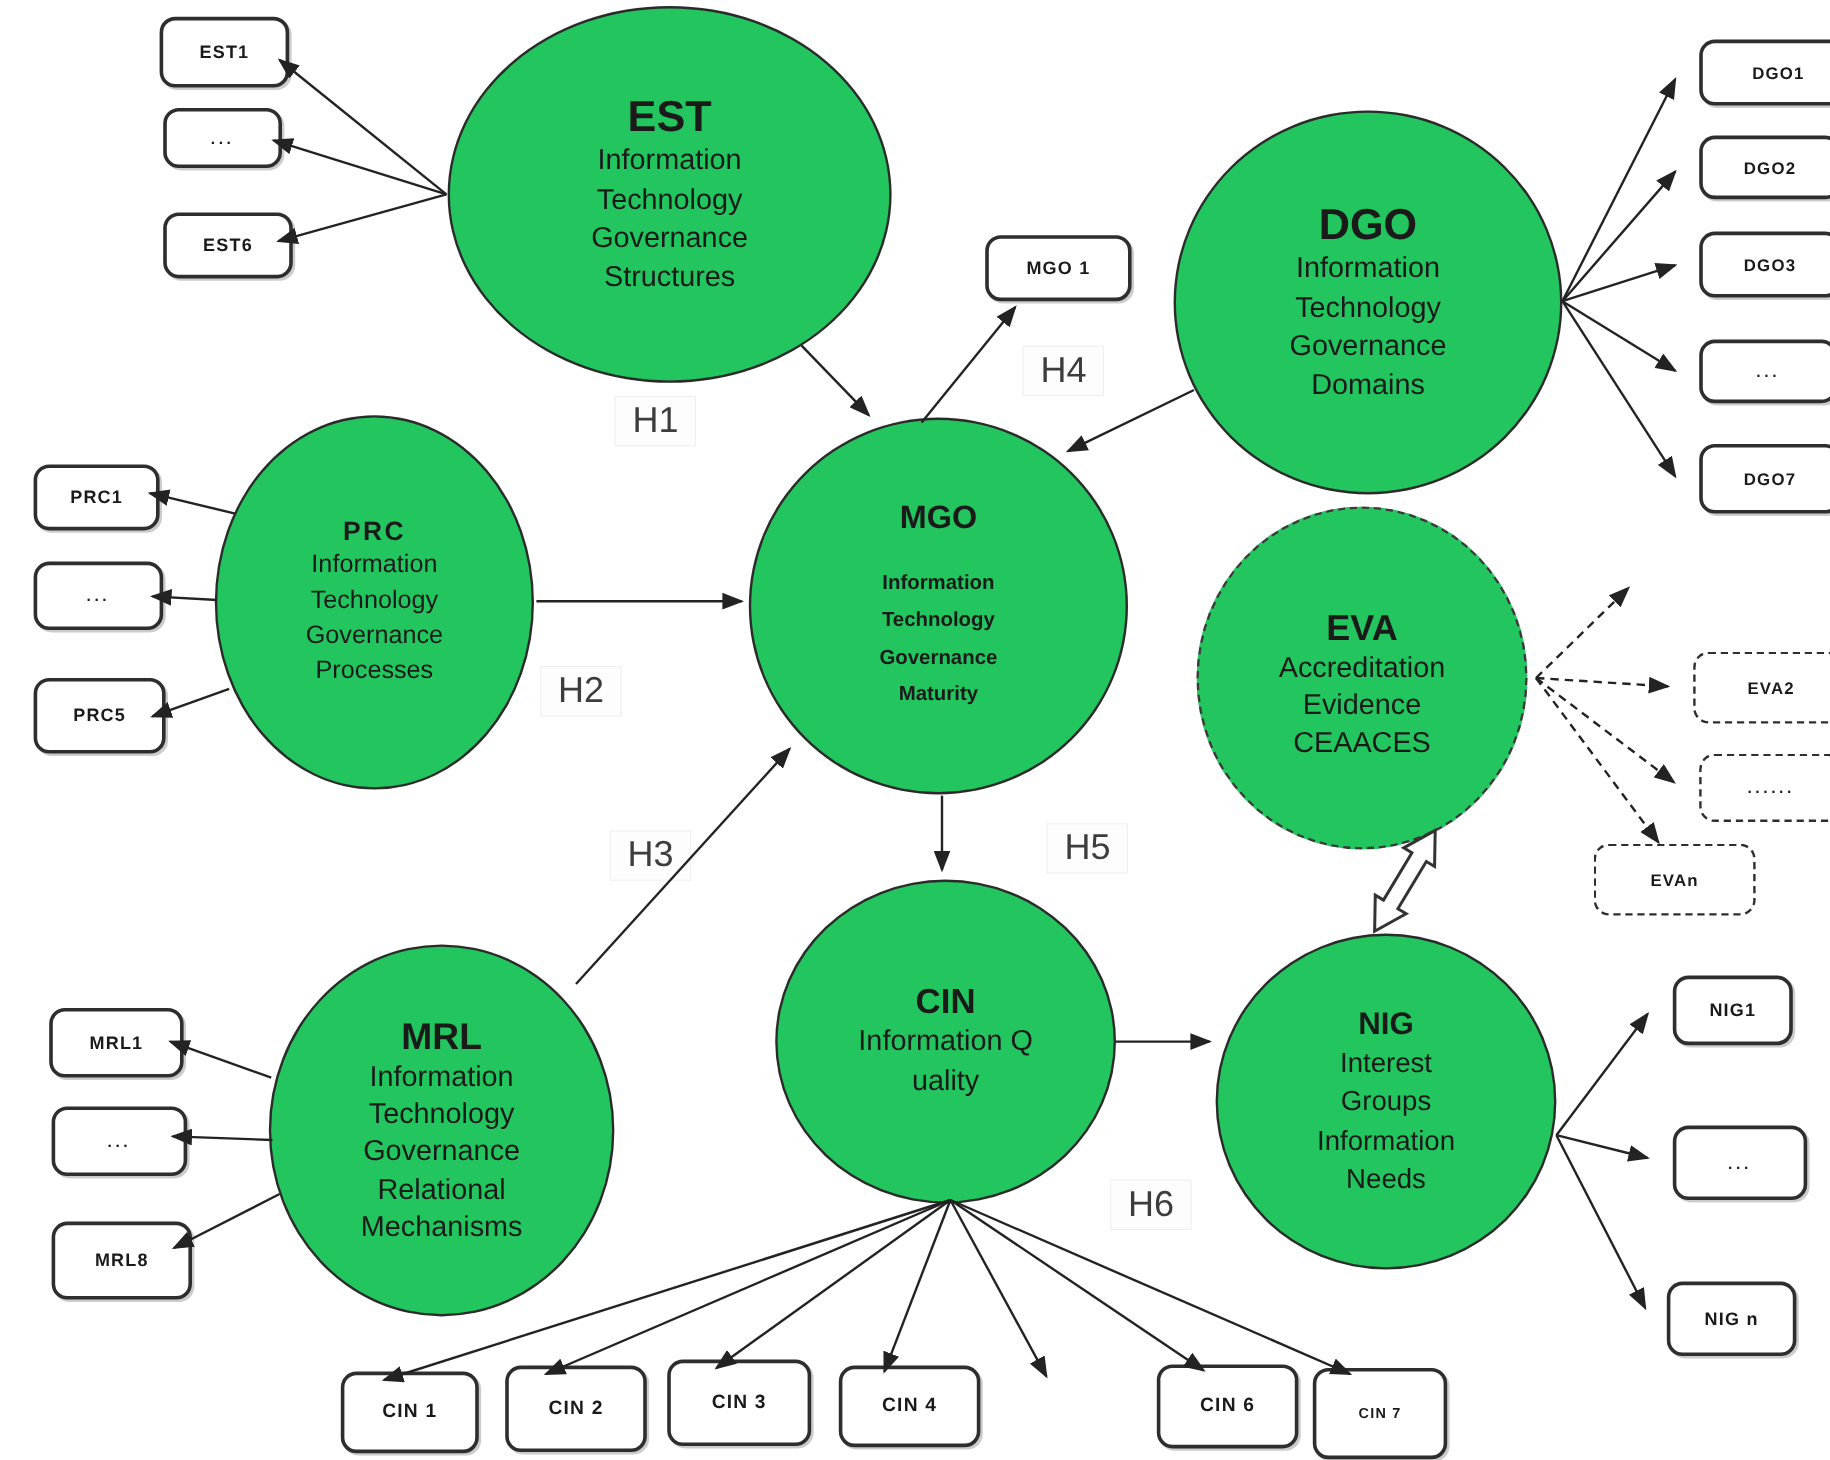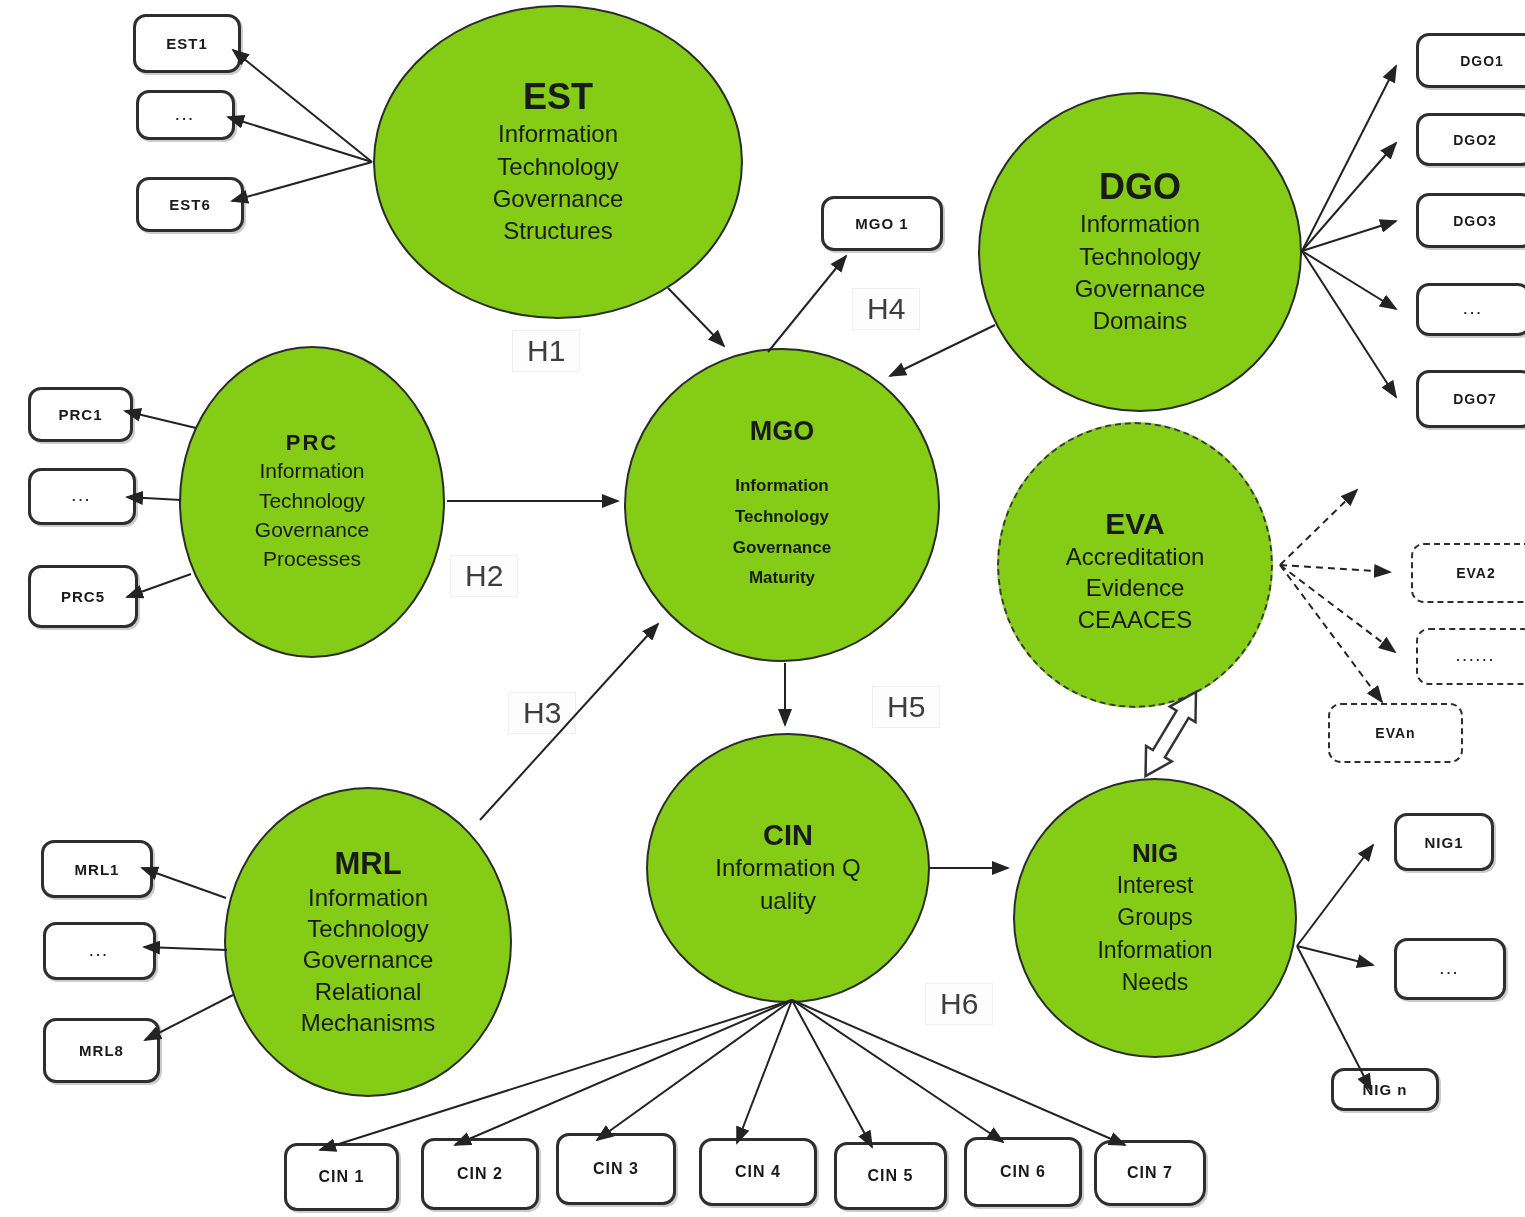--- a/index.html
+++ b/index.html
@@ -1,21 +1,21 @@
 <!DOCTYPE html>
 <html><head>
 <meta charset="utf-8">
 <style>
   html,body{margin:0;padding:0;background:#ffffff;}
   .canvas{
     position:relative;width:1525px;height:1217px;background:#ffffff;overflow:hidden;
     font-family:"Liberation Sans", sans-serif;color:#1a1a1a;
   }
   .circle{
-    position:absolute;border:2px solid #2b2b2b;border-radius:50%;background:#84cc16;
+    position:absolute;border:2px solid #2b2b2b;border-radius:50%;background:#22c55e;
     display:flex;flex-direction:column;align-items:center;justify-content:center;
     text-align:center;box-sizing:border-box;z-index:1;
   }
   .circle.dashed{border:2px dashed #3a3a3a;}
   .circle .title{font-weight:bold;}
   .circle .sub{white-space:pre-line;}
   .box{
     position:absolute;border:3px solid #2e2e2e;border-radius:13px;background:#ffffff;
     display:flex;align-items:center;justify-content:center;text-align:center;
     font-weight:bold;font-size:15px;letter-spacing:1px;box-sizing:border-box;
@@ -117,29 +117,28 @@
   <div class="box dashed" style="left:1395px;top:543px;width:130px;height:60px;font-size:14px;">EVA2</div>
   <div class="box dashed dots" style="left:1400px;top:628px;width:120px;height:57px;">......</div>
   <div class="box dashed" style="left:1312px;top:703px;width:135px;height:60px;font-size:14px;">EVAn</div>
 
   <div class="box" style="left:25px;top:840px;width:112px;height:58px;">MRL1</div>
   <div class="box dots" style="left:27px;top:922px;width:113px;height:58px;">...</div>
   <div class="box" style="left:27px;top:1018px;width:117px;height:65px;">MRL8</div>
 
   <div class="box" style="left:1378px;top:813px;width:100px;height:58px;">NIG1</div>
   <div class="box dots" style="left:1378px;top:938px;width:112px;height:62px;">...</div>
-  <div class="box" style="left:1315px;top:1068px;width:108px;height:43px;">NIG n</div>
+  <div class="box" style="left:1373px;top:1068px;width:108px;height:62px;">NIG n</div>
 
   <div class="box" style="left:268px;top:1143px;width:115px;height:68px;font-size:16px;">CIN 1</div>
   <div class="box" style="left:405px;top:1138px;width:118px;height:72px;font-size:16px;">CIN 2</div>
   <div class="box" style="left:540px;top:1133px;width:120px;height:72px;font-size:16px;">CIN 3</div>
   <div class="box" style="left:683px;top:1138px;width:118px;height:68px;font-size:16px;">CIN 4</div>
-  <div class="box" style="left:818px;top:1142px;width:113px;height:68px;font-size:16px;">CIN 5</div>
   <div class="box" style="left:948px;top:1137px;width:118px;height:70px;font-size:16px;">CIN 6</div>
-  <div class="box" style="left:1078px;top:1140px;width:112px;height:66px;font-size:16px;border-radius:17px;">CIN 7</div>
+  <div class="box" style="left:1078px;top:1140px;width:112px;height:76px;font-size:12px;">CIN 7</div>
 
   <div class="hlabel" style="left:512px;top:330px;">H1</div>
   <div class="hlabel" style="left:450px;top:555px;">H2</div>
   <div class="hlabel" style="left:508px;top:692px;">H3</div>
   <div class="hlabel" style="left:852px;top:288px;">H4</div>
   <div class="hlabel" style="left:872px;top:686px;">H5</div>
   <div class="hlabel" style="left:925px;top:983px;">H6</div>
 
   <svg class="arrows" width="1525" height="1217" viewBox="0 0 1525 1217">
     <defs>

